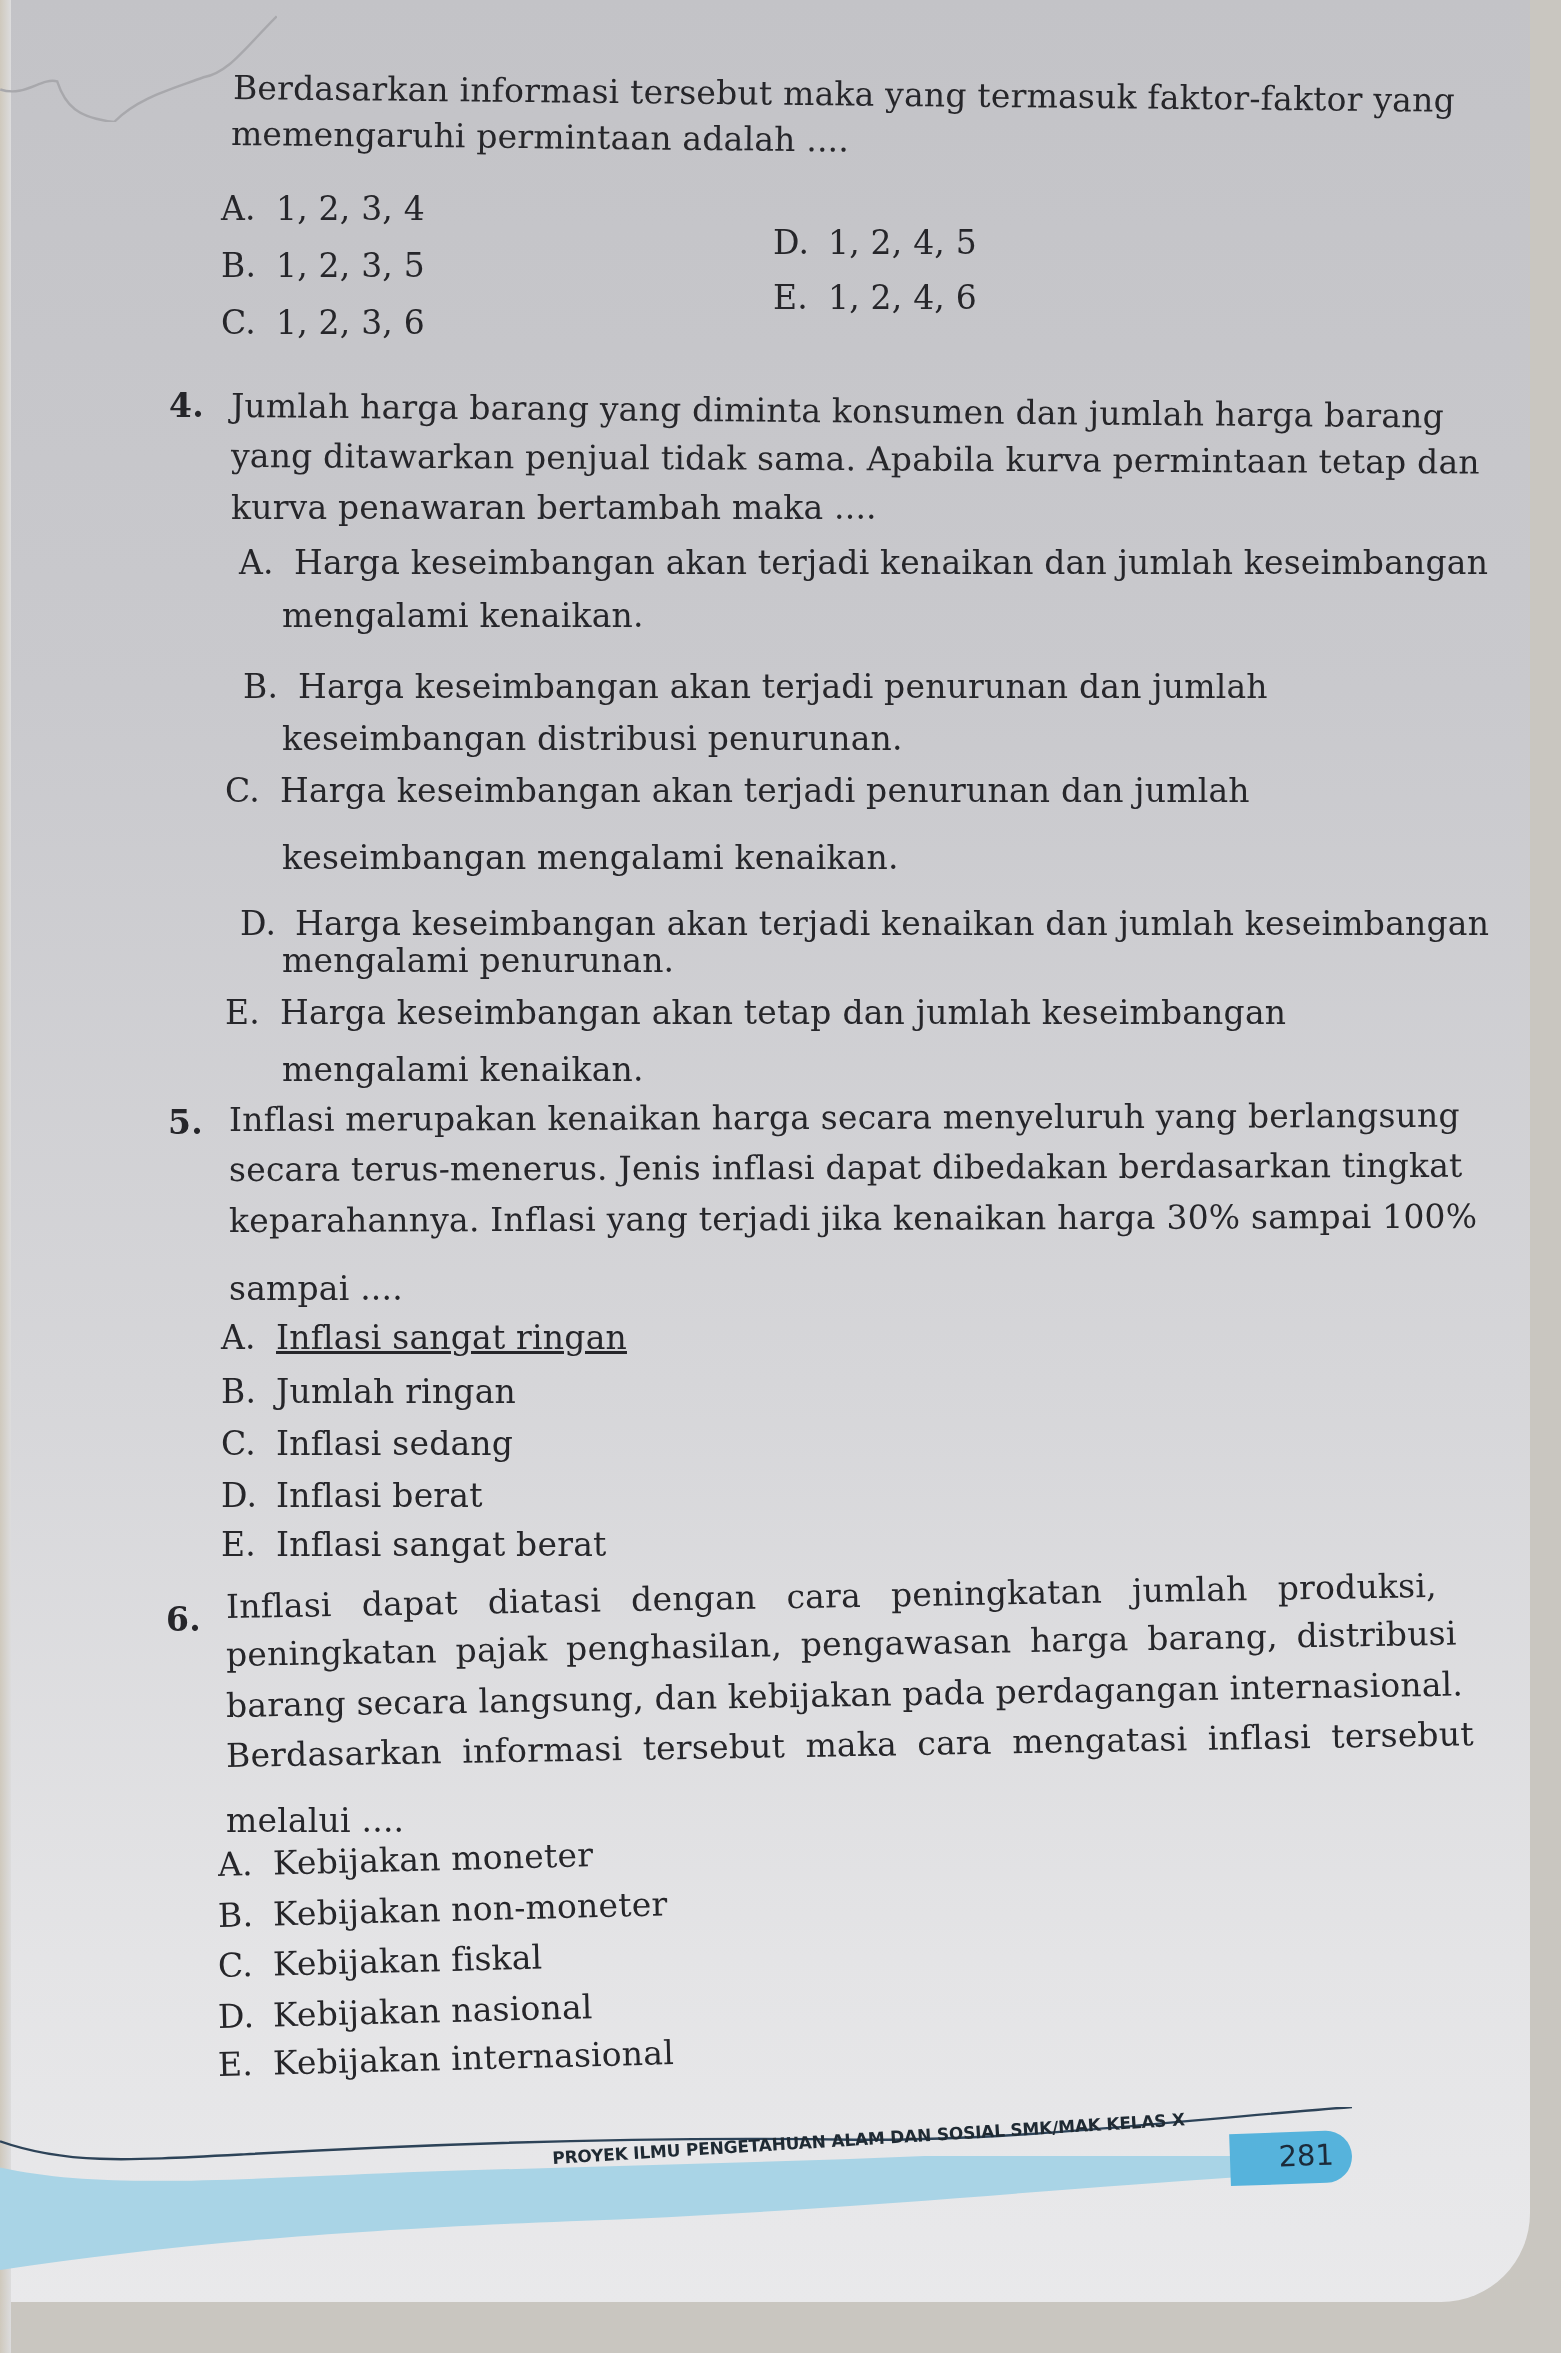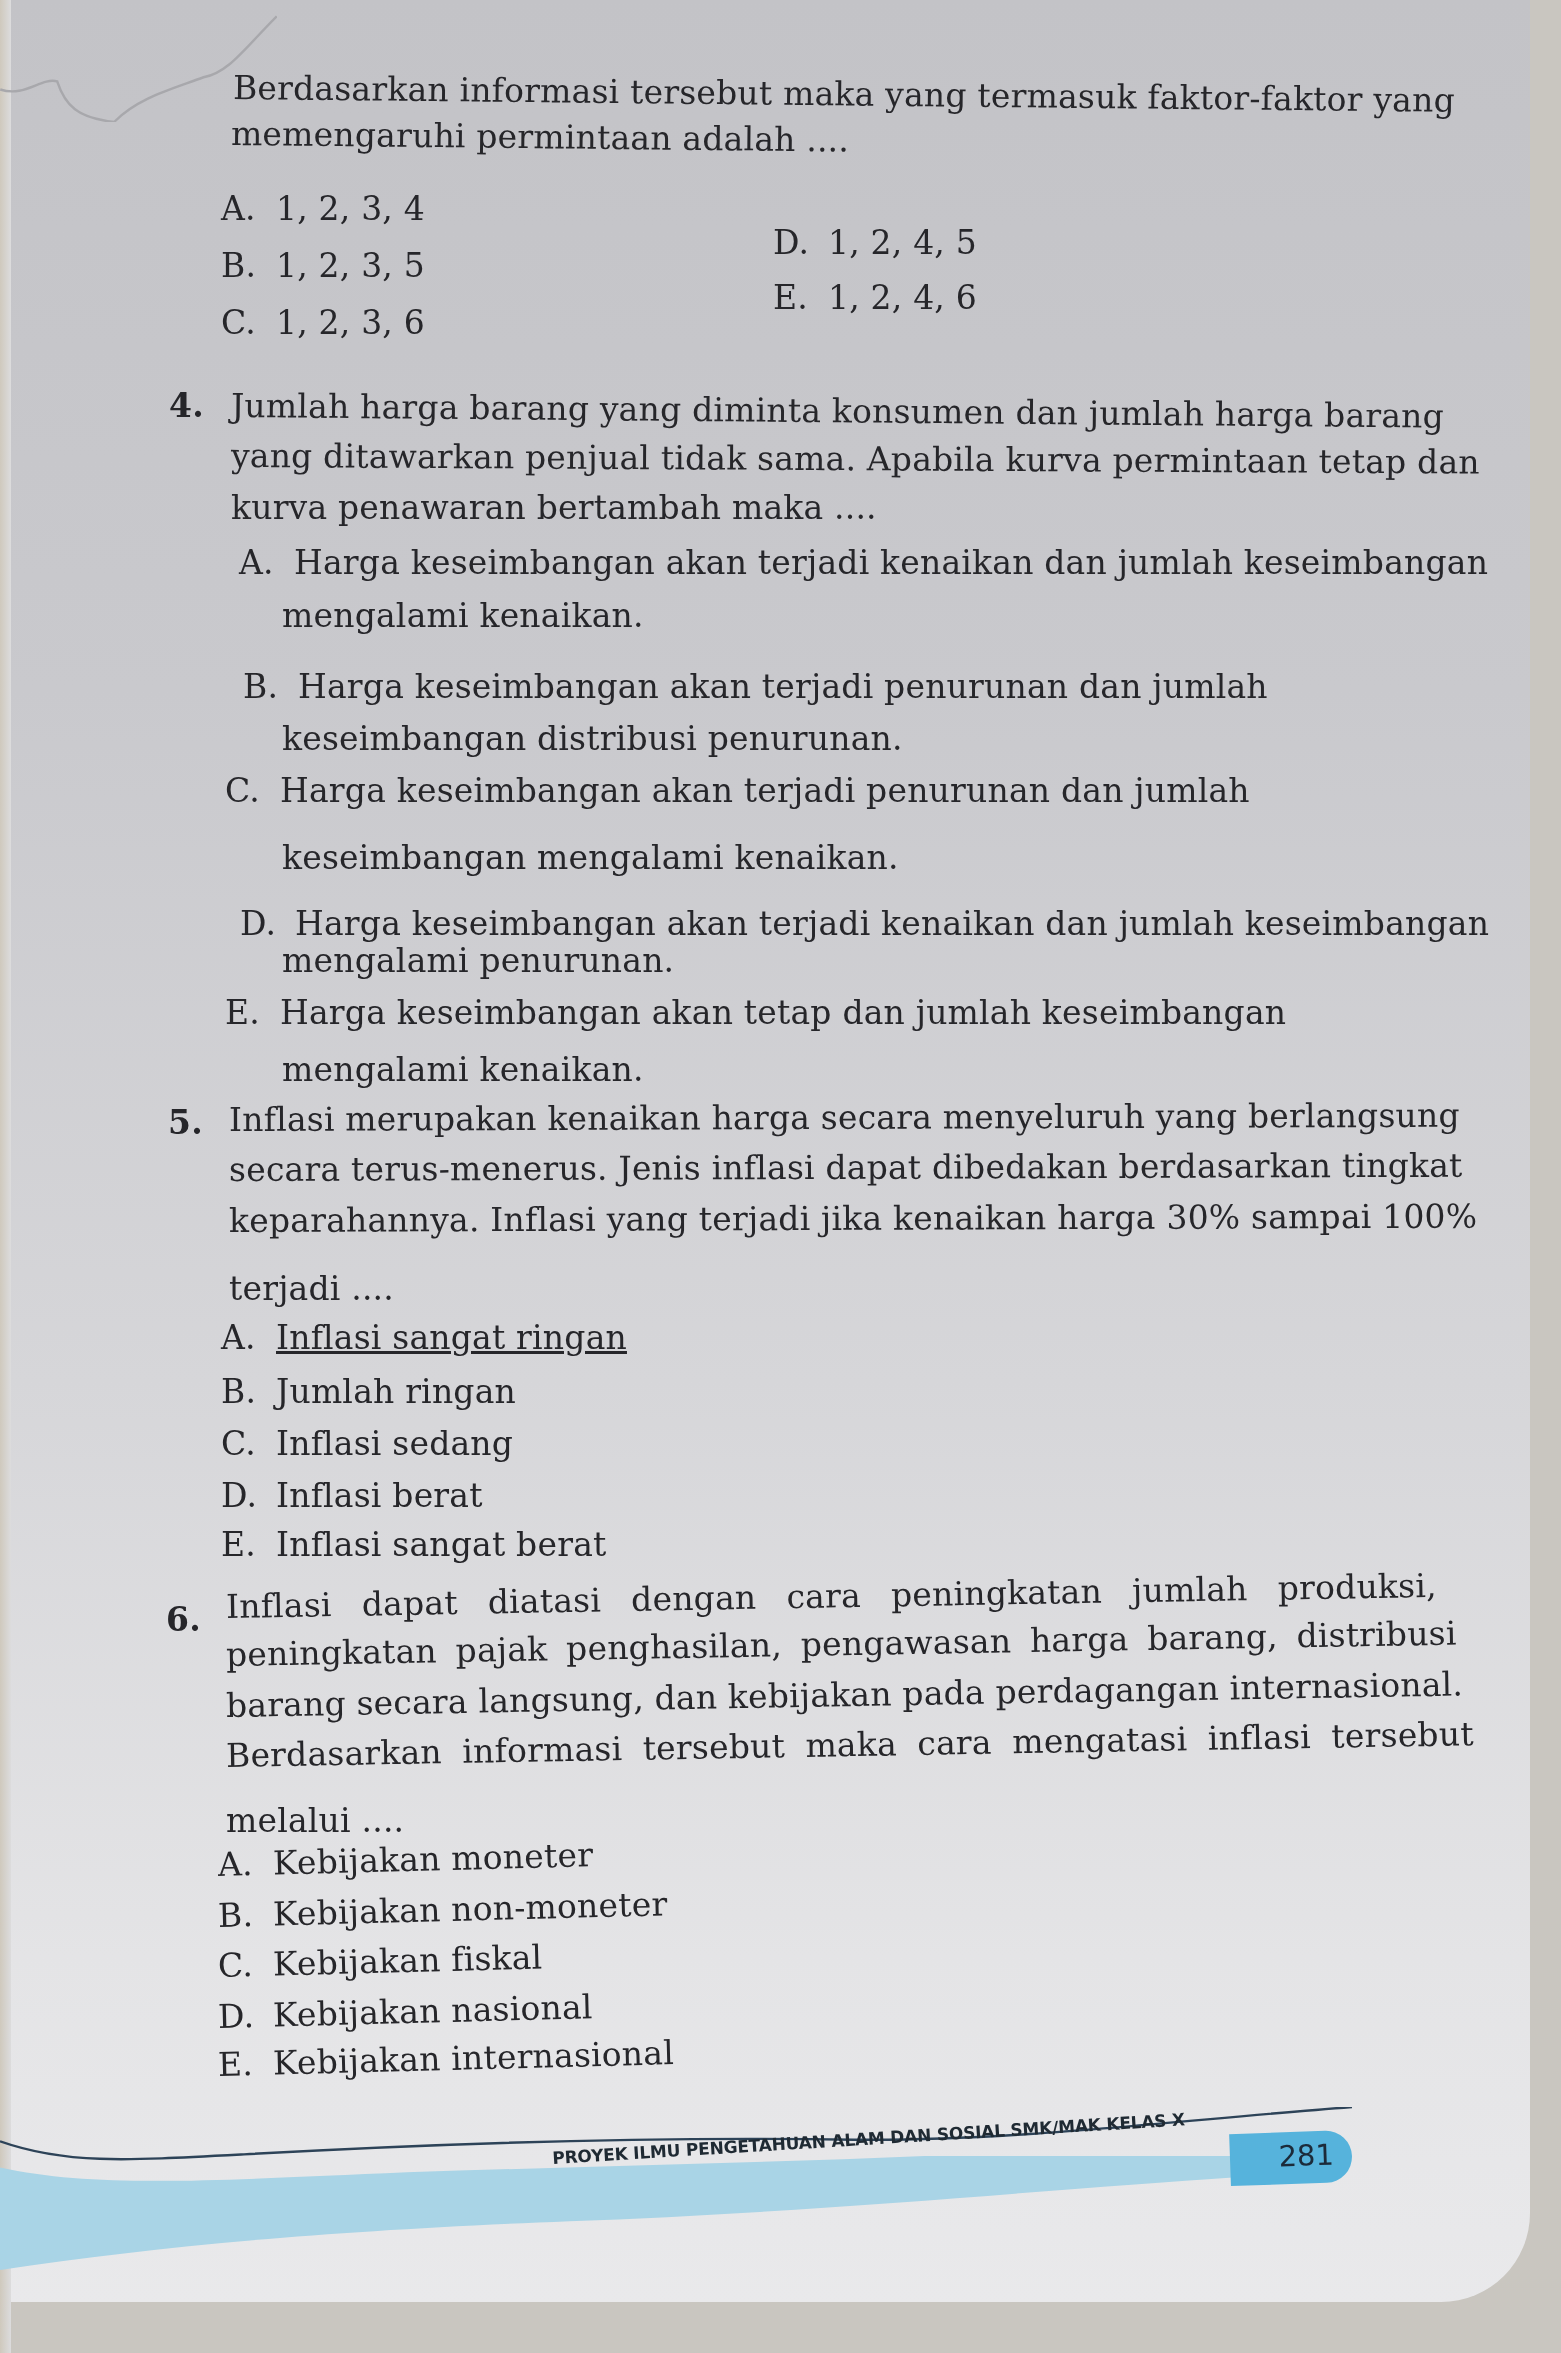--- a/index.html
+++ b/index.html
@@ -107,21 +107,21 @@
     <div class="line" style="left:225px; top:993px;"><span class="opt-letter">E.</span><span>Harga keseimbangan akan tetap dan jumlah keseimbangan</span></div>
     <div class="line" style="left:282px; top:1050px;">mengalami kenaikan.</div>
   </div>
 </section>
 
 <section>
   <div class="line qnum" style="left:168px; top:1103px;">5.</div>
   <div class="line" style="left:229px; top:1100px; transform:rotate(-0.2deg); transform-origin:left;">Inflasi merupakan kenaikan harga secara menyeluruh yang berlangsung</div>
   <div class="line" style="left:229px; top:1150px; transform:rotate(-0.2deg); transform-origin:left;">secara terus-menerus. Jenis inflasi dapat dibedakan berdasarkan tingkat</div>
   <div class="line" style="left:229px; top:1201px; transform:rotate(-0.2deg); transform-origin:left;">keparahannya. Inflasi yang terjadi jika kenaikan harga 30% sampai 100%</div>
-  <div class="line" style="left:229px; top:1269px;">terjadi ....</div>
+  <div class="line" style="left:229px; top:1269px;">sampai ....</div>
 
   <div class="line" style="left:221px; top:1318px;text-decoration:underline;"><span class="opt-letter">A.</span><span>Inflasi sangat ringan</span></div>
   <div class="line" style="left:221px; top:1372px;"><span class="opt-letter">B.</span><span>Jumlah ringan</span></div>
   <div class="line" style="left:221px; top:1424px;"><span class="opt-letter">C.</span><span>Inflasi sedang</span></div>
   <div class="line" style="left:221px; top:1476px;"><span class="opt-letter">D.</span><span>Inflasi berat</span></div>
   <div class="line" style="left:221px; top:1525px;"><span class="opt-letter">E.</span><span>Inflasi sangat berat</span></div>
 </section>
 
 <section>
   <div class="line qnum" style="left:166px; top:1600px;">6.</div>

